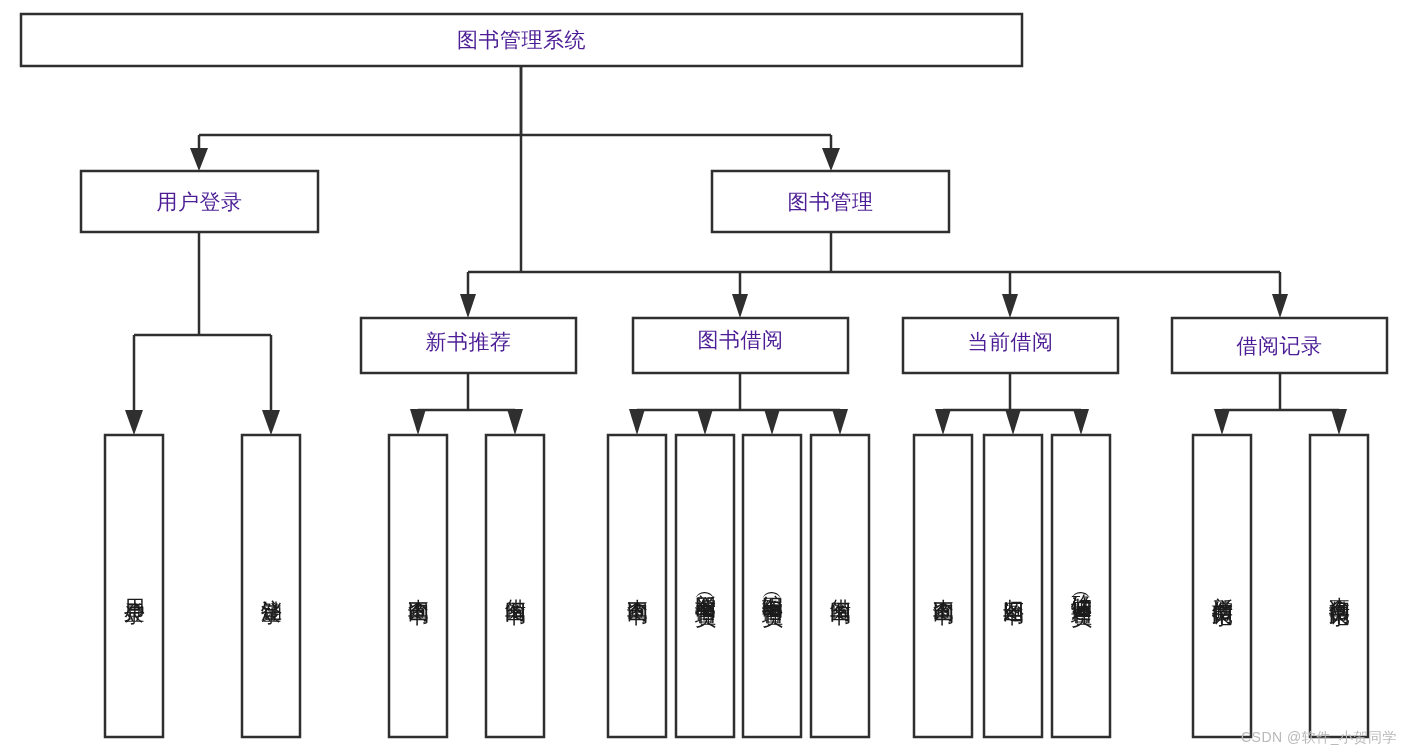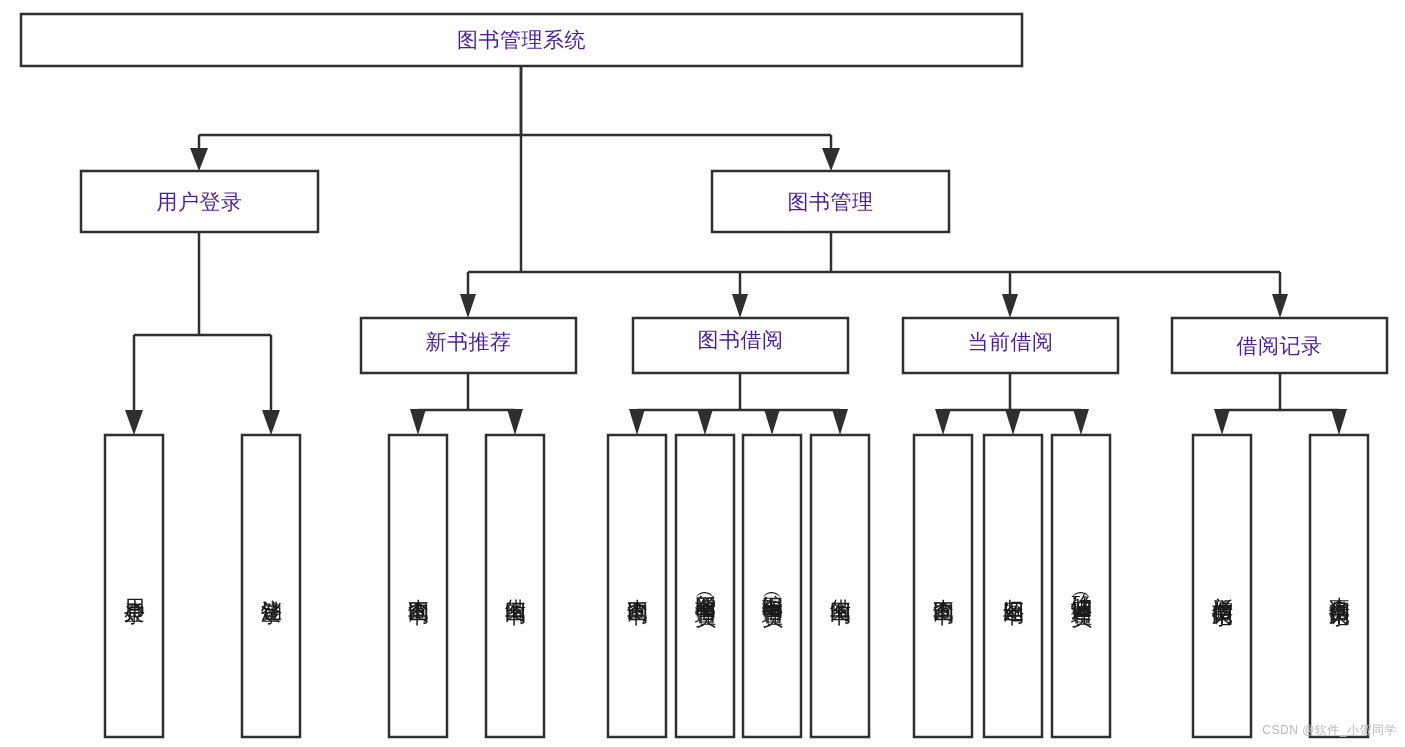--- a/index.html
+++ b/index.html
@@ -64,22 +64,22 @@
     writing-mode: vertical-rl;
     text-orientation: upright;
     -webkit-writing-mode: vertical-rl;
     letter-spacing: 2px;
     display: block;
     text-align: center;
   }
   .watermark {
     position: absolute;
     right: 8px;
-    bottom: 8px;
-    font-size: 12px;
+    bottom: 0;
+    font-size: 14px;
     color: #b9b9b9;
     white-space: nowrap;
     letter-spacing: 0.5px;
   }
 </style>
 </head>
 <body>
 
 <div id="diagram-root">
 

